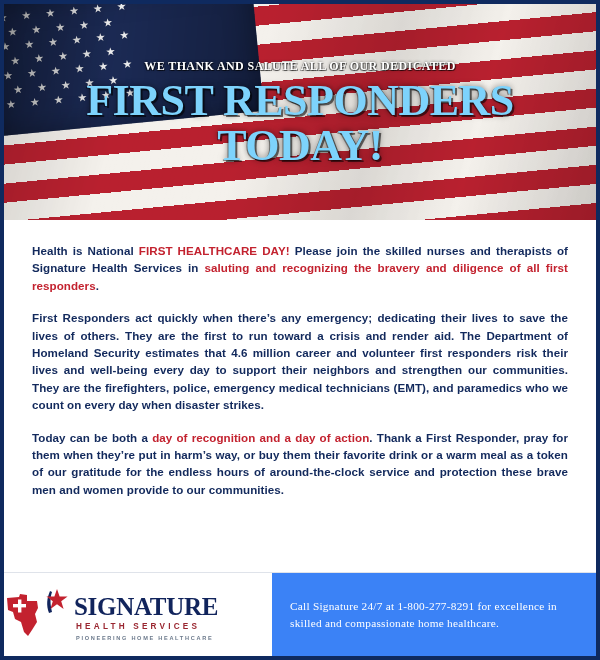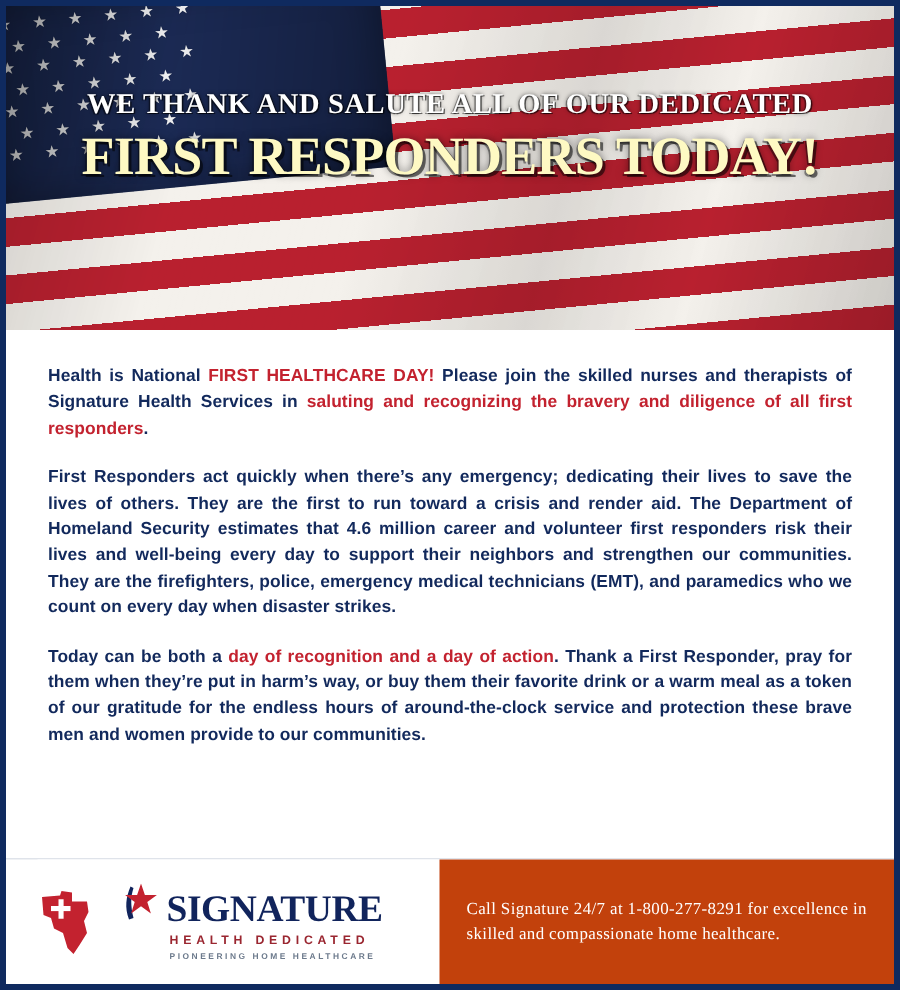--- a/index.html
+++ b/index.html
@@ -86,37 +86,37 @@
     position: absolute;
     left: 0; right: 0;
     top: 55px;
     text-align: center;
     z-index: 5;
     padding: 0 14px;
   }
   .hero-line1 {
     font-family: "Liberation Serif", serif;
     font-weight: bold;
-    font-size: 19px;
+    font-size: 12px;
     letter-spacing: .4px;
     color: #ffffff;
     text-transform: uppercase;
     text-shadow:
       0 0 3px rgba(0,0,0,.65),
       1px 1px 0 rgba(0,0,0,.55),
       -1px 1px 0 rgba(0,0,0,.35);
     margin-bottom: 5px;
   }
   .hero-line2 {
     font-family: "Liberation Serif", serif;
     font-weight: bold;
-    font-size: 36px;
+    font-size: 44px;
     line-height: 1.02;
     letter-spacing: -0.5px;
-    color: #fef9c3;
+    color: #7dd3fc;
     text-transform: uppercase;
     text-shadow:
       2px 2px 0 rgba(0,0,0,.55),
       0 0 6px rgba(0,0,0,.55),
       -1px 1px 0 rgba(0,0,0,.4);
   }
 
   
   .body {
     padding: 22px 28px 6px 28px;
@@ -140,22 +140,21 @@
     left: 0; right: 0; bottom: 0;
     height: 84px;
     display: flex;
     border-top: 1px solid #dfe3ea;
   }
   .footer-left {
     width: 268px;
     background: #ffffff;
     display: flex;
     align-items: center;
-    gap: 16px;
-    margin-left: 21px;
+    gap: 0;
   }
   .tx-map {
     width: 40px; height: 46px;
     position: relative;
     flex: 0 0 auto;
   }
   .tx-map svg { display: block; }
   .logo-block { display: flex; flex-direction: column; justify-content: center; }
   .logo-top { display: flex; align-items: flex-end; gap: 4px; }
   .star-mark { width: 26px; height: 30px; position: relative; }
@@ -176,21 +175,21 @@
   }
   .sub2 {
     font-size: 5.6px;
     letter-spacing: 1.7px;
     color: #6c7a8c;
     font-weight: bold;
     margin: 4px 0 0 32px;
   }
   .footer-right {
     flex: 1;
-    background: #c2410c;
+    background: #3b82f6;
     color: #ffffff;
     display: flex;
     align-items: center;
     padding: 0 16px 0 18px;
     justify-content: flex-end;
   }
   .cta {
     font-family: "Liberation Serif", serif;
     font-size: 11.3px;
     line-height: 16.5px;
@@ -251,21 +250,21 @@
       <div class="logo-block">
         <div class="logo-top">
           <div class="star-mark">
             <svg width="26" height="30" viewBox="0 0 26 30" aria-hidden="true">
               <path d="M6 2 C3 9 2 16 5 24 L8 23 C6 15 6 9 8 3 Z" fill="#11245c"></path>
               <path d="M13 0 L15.6 7.6 L23.6 7.6 L17.2 12.3 L19.6 20 L13 15.2 L6.4 20 L8.8 12.3 L2.4 7.6 L10.4 7.6 Z" fill="#c3222f"></path>
             </svg>
           </div>
           <div class="wordmark">SIGNATURE</div>
         </div>
-        <div class="sub1">HEALTH DEDICATED</div>
+        <div class="sub1">HEALTH SERVICES</div>
         <div class="sub2">PIONEERING HOME HEALTHCARE</div>
       </div>
 
     </div>
 
     <div class="footer-right">
       <div class="cta sc">Call Signature 24/7 at 1-800-277-8291 for excellence in skilled and compassionate home healthcare.</div>
     </div>
 
   </div>

